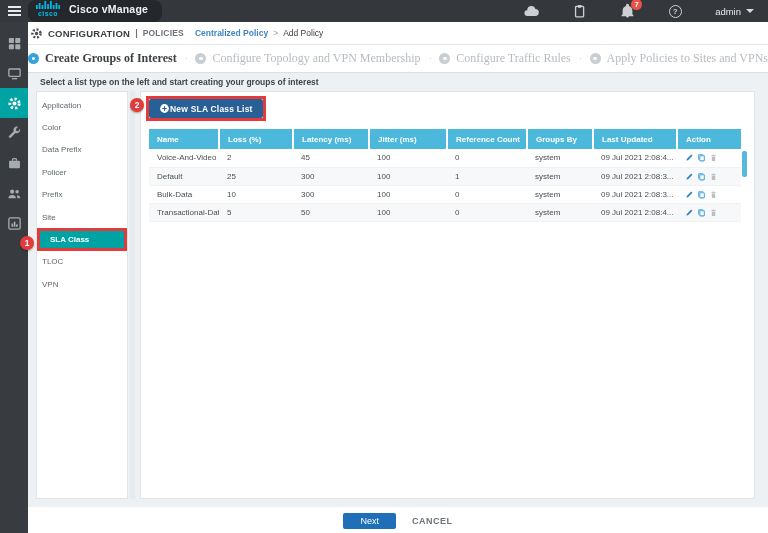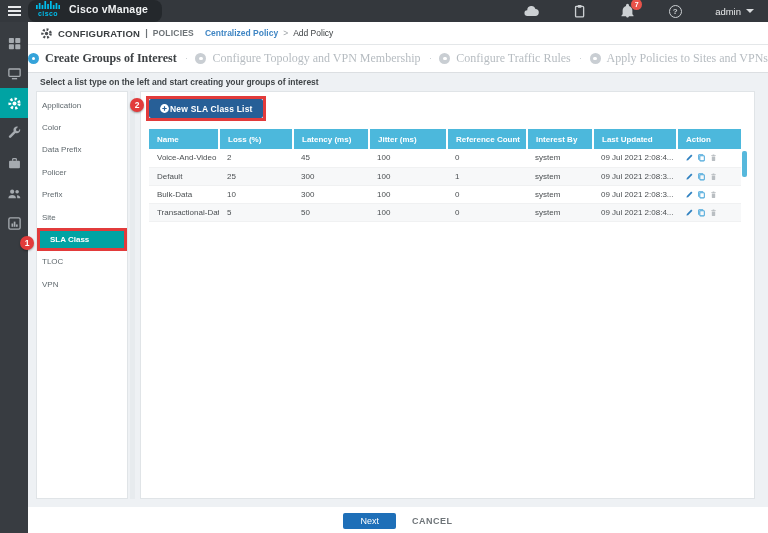--- a/index.html
+++ b/index.html
@@ -21,21 +21,21 @@
   .user-menu { display:flex; align-items:center; gap:5px; cursor:pointer; }
   .user-name { color:#e7e9ea; font-size:9.5px; }
   .caret { width:0; height:0; border-left:4px solid transparent; border-right:4px solid transparent; border-top:4.5px solid #d9dcde; }
 
   
   .leftnav { position:absolute; left:0; top:22px; width:28px; bottom:0; background:var(--leftnav_dark); display:flex; flex-direction:column; align-items:stretch; padding-top:6px; z-index:4; }
   .nav-item { height:30px; display:flex; align-items:center; justify-content:center; color:#a6abb0; cursor:pointer; }
   .nav-item.active { background:var(--accent_teal); color:#ffffff; }
 
   
-  .breadcrumb-bar { position:absolute; left:28px; top:22px; right:0; height:23px; background:#fff; border-bottom:1px solid #e4e7e9; display:flex; align-items:center; padding-left:12px; gap:5px; }
+  .breadcrumb-bar { position:absolute; left:28px; top:22px; right:0; height:23px; background:#fff; border-bottom:1px solid #e4e7e9; display:flex; align-items:center; padding-left:2px; gap:5px; }
   .crumb-gear { color:#4a4e52; display:flex; }
   .crumb-section { font-size:9.5px; font-weight:bold; color:#3a3e41; letter-spacing:.2px; }
   .crumb-divider { font-size:9px; font-weight:bold; color:#6d7377; }
   .crumb-subsection { font-size:8.5px; font-weight:bold; color:#6d7377; letter-spacing:.2px; }
   .crumb-link { font-size:8.5px; color:var(--link_blue); margin-left:6px; cursor:pointer;font-weight:bold; }
   .crumb-gt { font-size:8.5px; color:#9aa0a4; }
   .crumb-current { font-size:8.5px; color:#3c4043; }
 
   
   .wizard-bar { position:absolute; left:28px; top:45px; right:0; height:28px; background:#fff; border-bottom:1px solid #dcdfe2; display:flex; align-items:center; justify-content:center; gap:9px; }
@@ -261,21 +261,21 @@
             <col style="width:84px">
             <col style="width:64px">
         </colgroup>
         <thead>
             <tr id="table-header-row">
               <th>Name</th>
               <th>Loss (%)</th>
               <th>Latency (ms)</th>
               <th>Jitter (ms)</th>
               <th>Reference Count</th>
-              <th>Interest By</th>
+              <th>Groups By</th>
               <th>Last Updated</th>
               <th>Action</th>
             </tr>
           </thead>
         <tbody id="table-body">
             <tr>
               <td>Voice-And-Video</td>
               <td>2</td>
               <td>45</td>
               <td>100</td>

